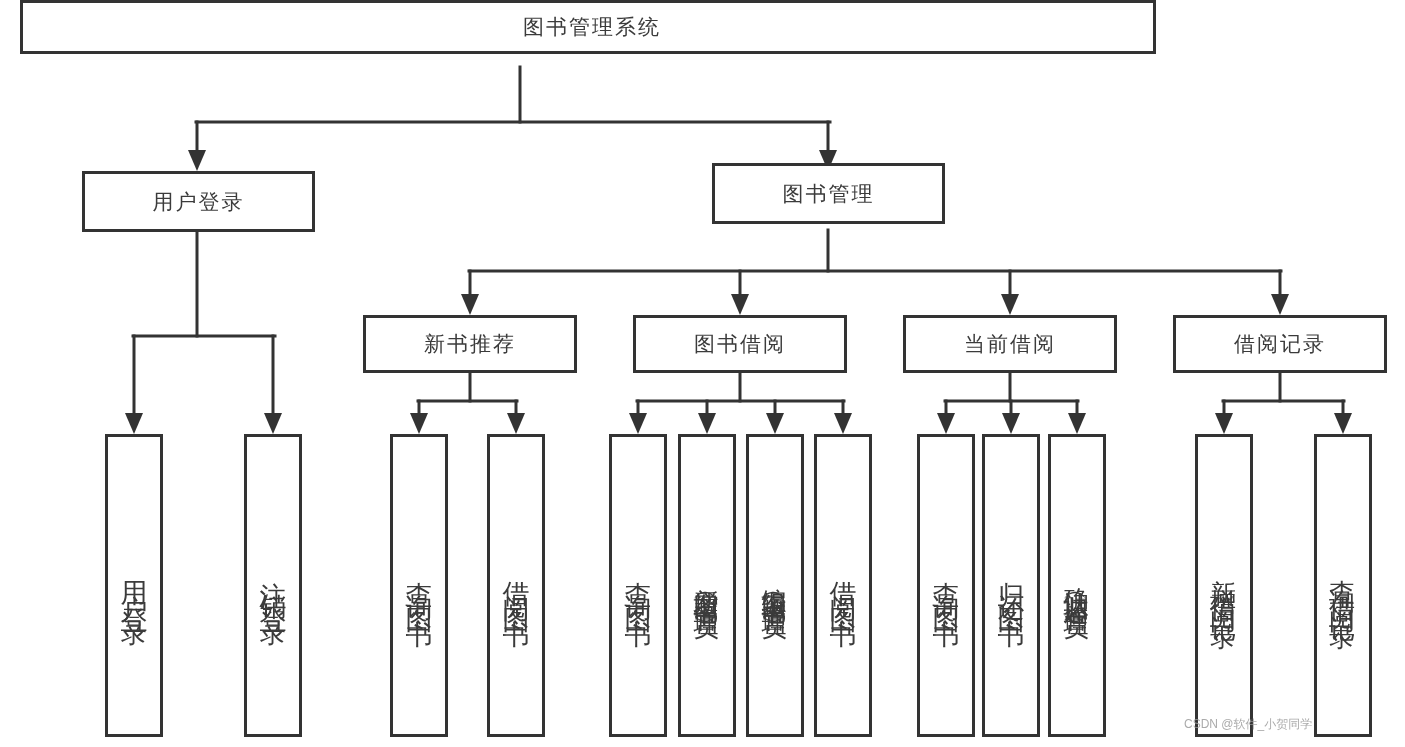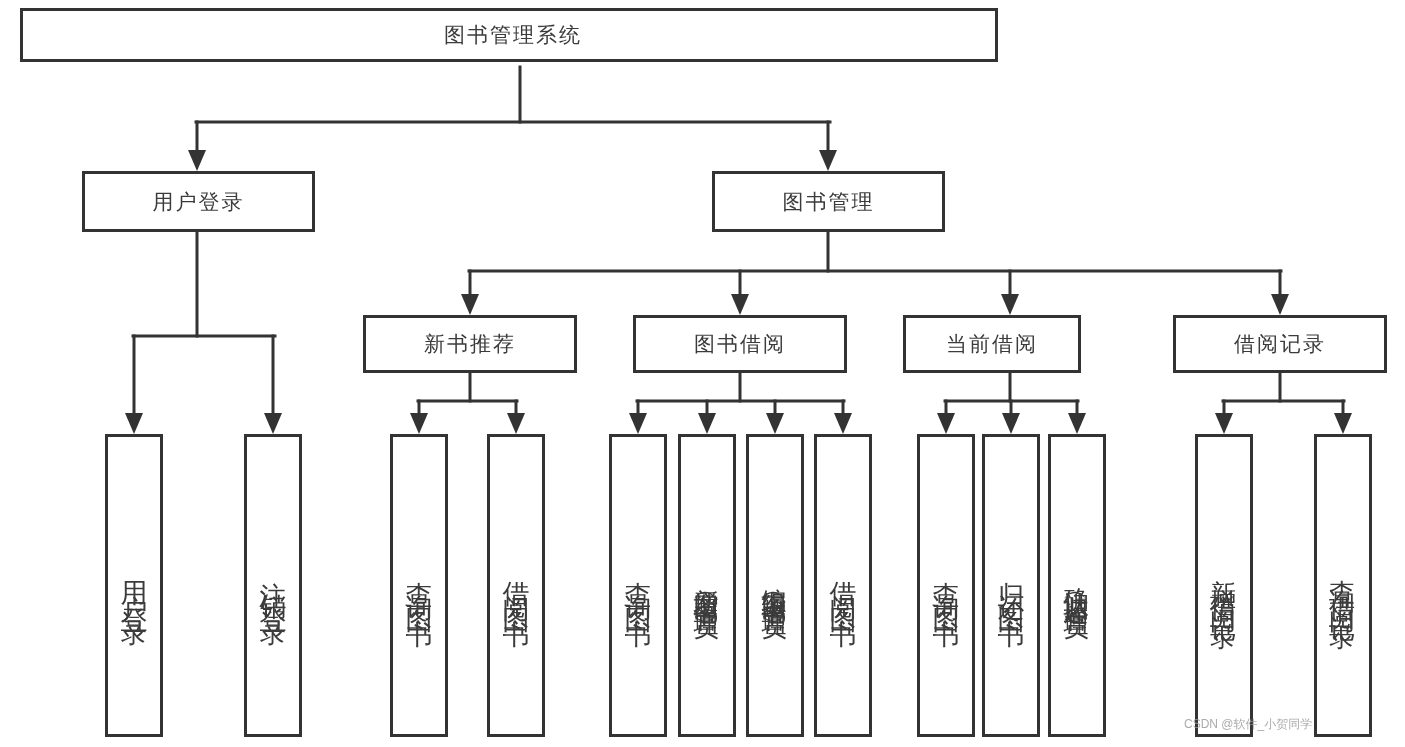--- a/index.html
+++ b/index.html
@@ -41,26 +41,26 @@
     height: 303px;
     top: 434px;
     writing-mode: vertical-rl;
     text-orientation: mixed;
   }
   .sp4 { font-size: 27px; letter-spacing: 13px; }
   .sp6 { font-size: 26px; letter-spacing: 9px; }
   .sp9 { font-size: 25px; letter-spacing: 4px; }
 
   
-  .n-root   { left: 20px;   top: 8px;  width: 978px; height: 54px; padding-left: 8px; }
+  .n-root   { left: 20px;   top: 0;  width: 1136px; height: 54px; padding-left: 8px; }
   .n-login  { left: 82px;   top: 171px; width: 233px;  height: 61px; }
-  .n-mgmt   { left: 712px;  top: 171px; width: 233px;  height: 61px; }
+  .n-mgmt   { left: 712px;  top: 163px; width: 233px;  height: 61px; }
   .n-newbook{ left: 363px;  top: 315px; width: 214px;  height: 58px; }
   .n-borrow { left: 633px;  top: 315px; width: 214px;  height: 58px; justify-content: center; }
-  .n-current{ left: 903px;  top: 315px; width: 178px;  height: 58px; }
+  .n-current{ left: 903px;  top: 315px; width: 214px;  height: 58px; }
   .n-records{ left: 1173px; top: 315px; width: 214px;  height: 58px; }
 
   
   .l-1  { left: 105px;  }
   .l-2  { left: 244px;  }
   .l-3  { left: 390px;  }
   .l-4  { left: 487px;  }
   .l-5  { left: 609px;  }
   .l-6  { left: 678px;  }
   .l-7  { left: 746px;  }

